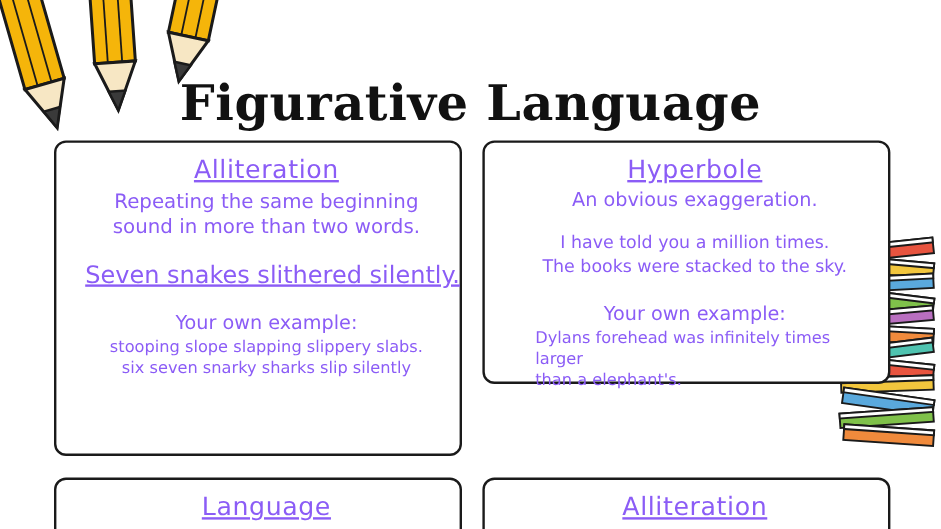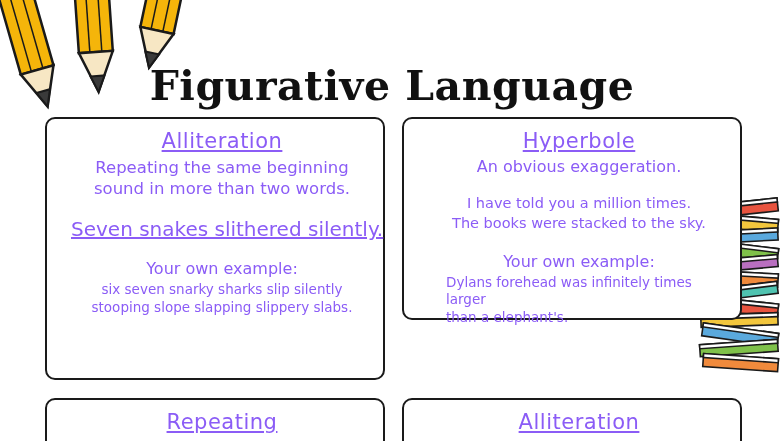--- a/index.html
+++ b/index.html
@@ -195,38 +195,38 @@
 <div id="page-title">Figurative Language</div>
 
 <div class="card tl">
   <div class="card-title">Alliteration</div>
   <div class="definition">Repeating the same beginning sound in more than two words.</div>
   <div class="examples">
     <div class="ex-line">Seven snakes slithered silently.</div>
   </div>
   <div class="own-label">Your own example:</div>
   <div class="own-text">
+    <div>stooping slope slapping slippery slabs.</div>
     <div>six seven snarky sharks slip silently</div>
-    <div>stooping slope slapping slippery slabs.</div>
   </div>
 </div>
 
 <div class="card tr">
   <div class="card-title">Hyperbole</div>
   <div class="definition">An obvious exaggeration.</div>
   <div class="examples">
     <div class="ex-line">I have told you a million times.</div>
     <div class="ex-line">The books were stacked to the sky.</div>
   </div>
   <div class="own-label">Your own example:</div>
   <div class="own-text">
     <div>Dylans forehead was infinitely times larger</div>
     <div>than a elephant's.</div>
   </div>
 </div>
 
 <div class="card bl">
-  <div class="card-title">Repeating</div>
+  <div class="card-title">Language</div>
 </div>
 
 <div class="card br">
   <div class="card-title">Alliteration</div>
 </div>
 
 </body></html>

